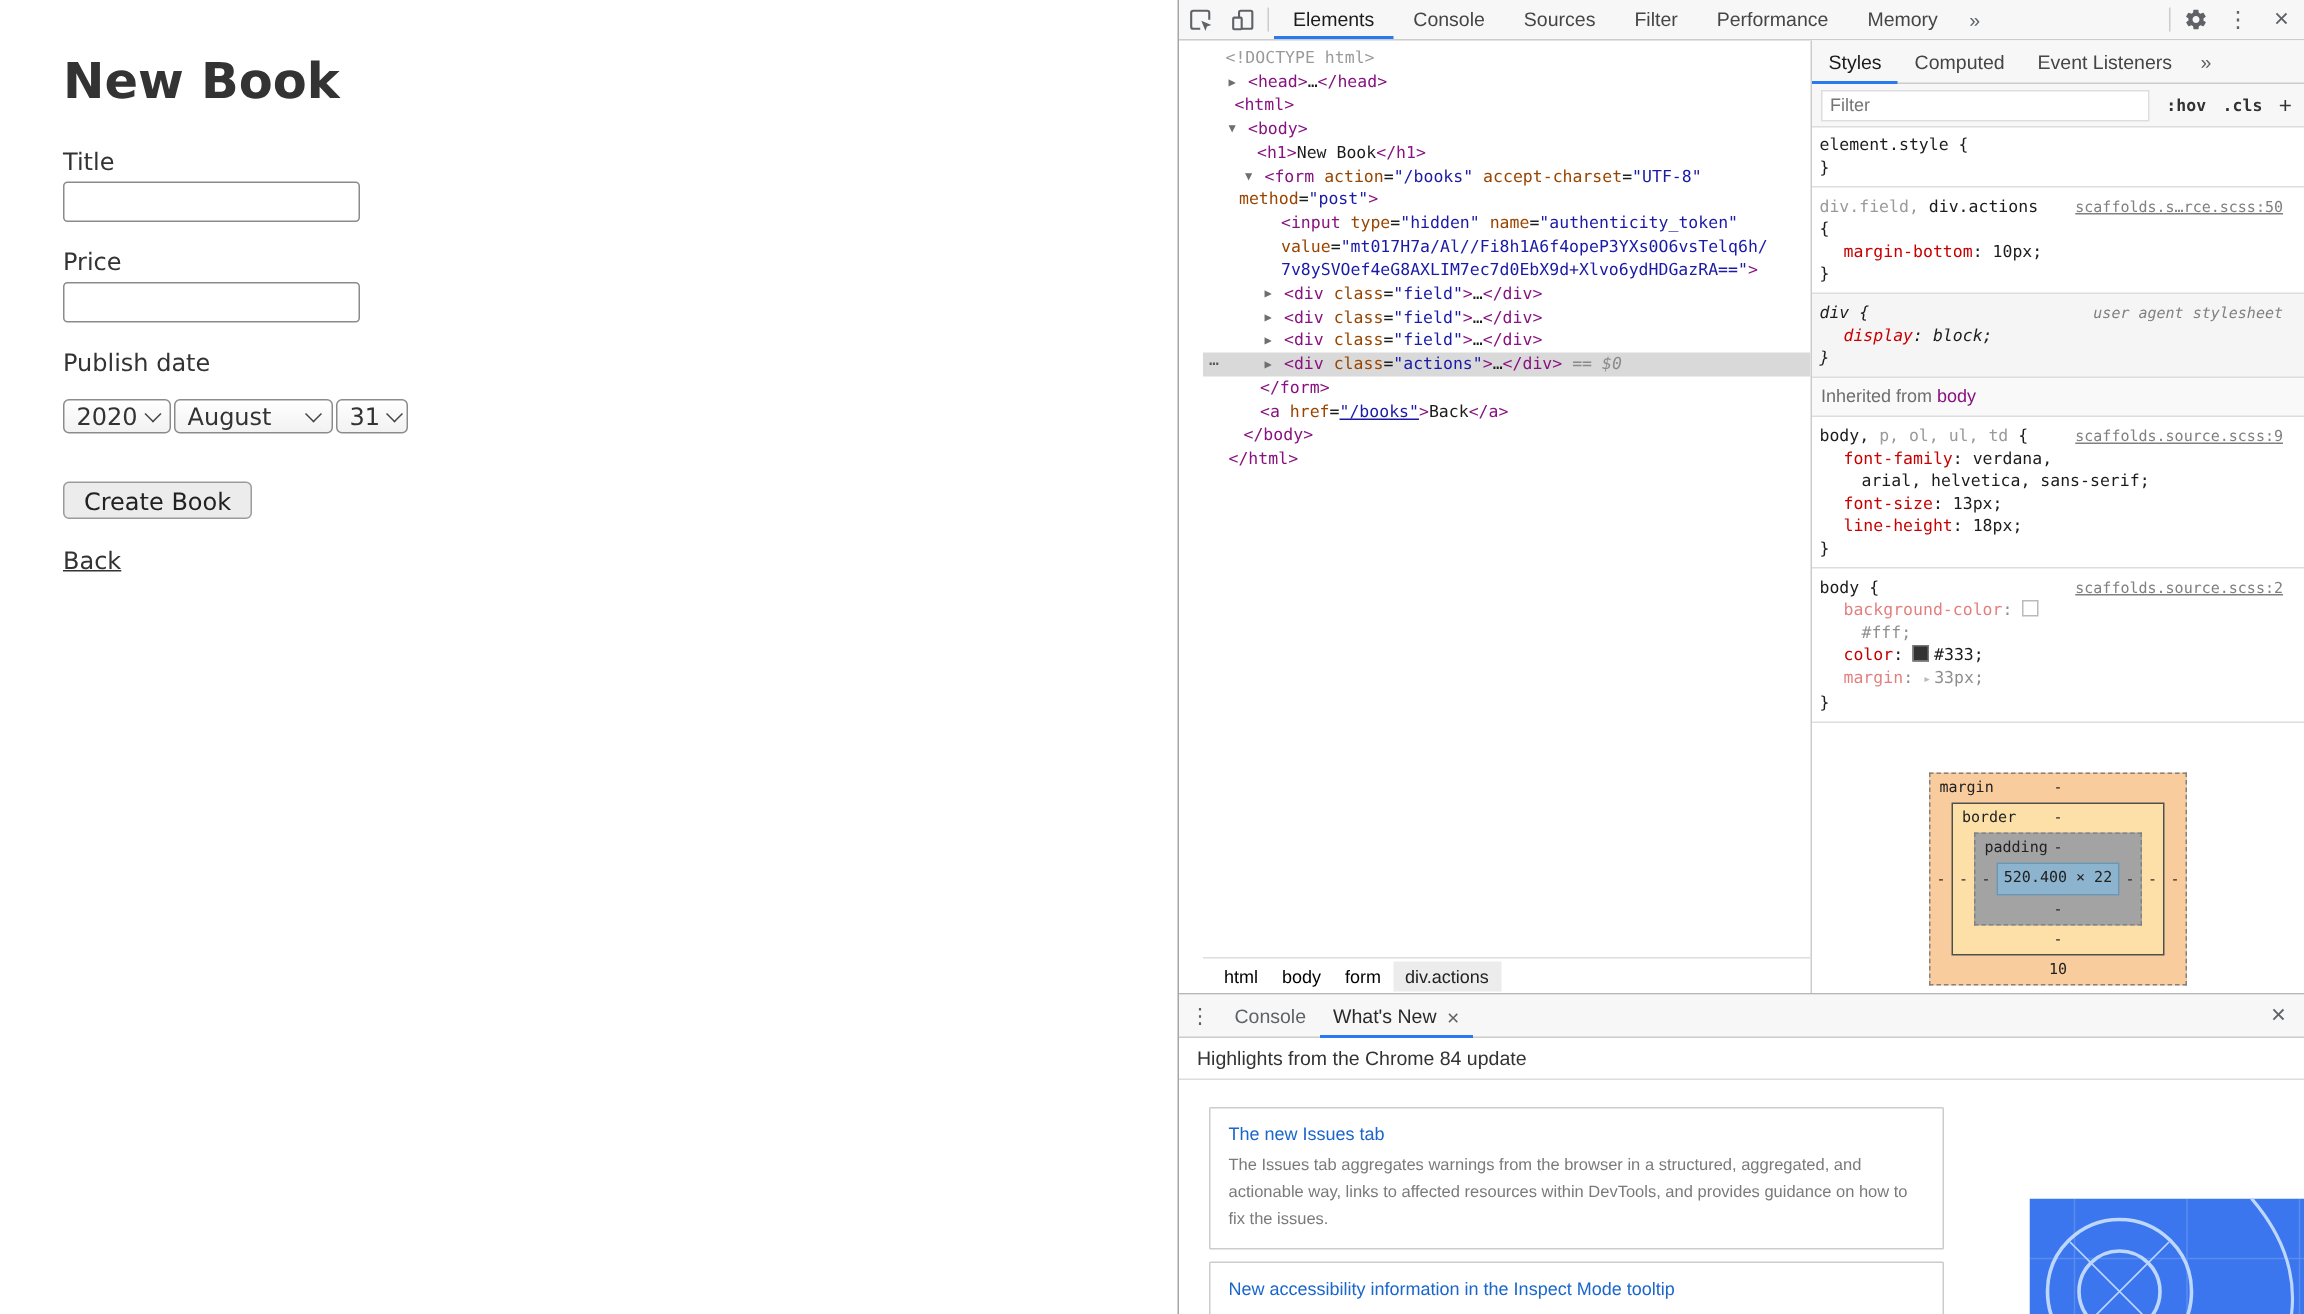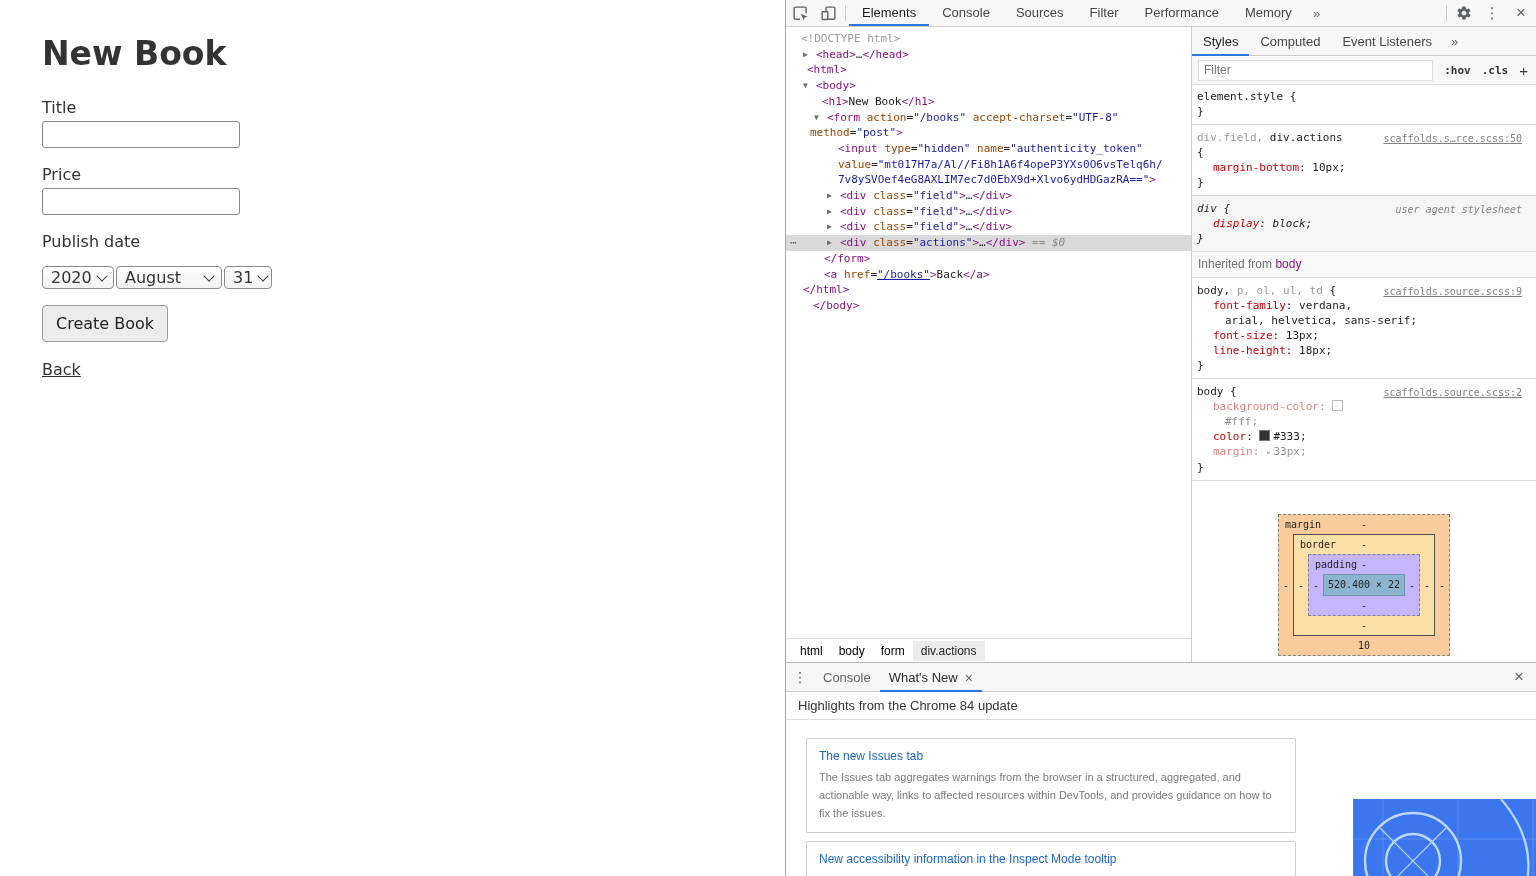--- a/index.html
+++ b/index.html
@@ -13,39 +13,39 @@
   .fld-label{font-size:16px;display:block;margin-bottom:4px}
   .txt{width:186px;height:25px;border:1px solid #8b8b8b;border-radius:3px;margin-bottom:17px;
        font-size:15px;padding:0 5px;box-sizing:content-box;outline:none;background:#fff}
   .selects{display:flex;gap:2px;margin-top:2px}
   .select{height:23px;border:1px solid #8b8b8b;border-radius:4px;background:linear-gradient(#fff,#f2f2f2);
           display:flex;align-items:center;justify-content:space-between;padding:0 8px;
           font-size:16px;box-sizing:border-box;cursor:default}
   .sel-year{width:72px}.sel-month{width:106px}.sel-day{width:48px}
   .chev{width:7px;height:7px;border-right:1.8px solid #444;border-bottom:1.8px solid #444;
         transform:rotate(45deg);margin-top:-3px;flex:none;margin-left:6px}
-  .create{margin-top:16px;font-size:16px;font-family:inherit;color:#222;background:#ececec;
-          border:1px solid #9b9b9b;border-radius:4px;padding:3px 13px;height:37px;display:block}
+  .create{margin-top:32px;font-size:16px;font-family:inherit;color:#222;background:#ececec;
+          border:1px solid #9b9b9b;border-radius:4px;padding:3px 13px;height:25px;display:block}
   .back{display:inline-block;margin-top:18px;font-size:16px;color:#333;text-decoration:underline}
 
   
   #devtools{position:absolute;left:785px;top:0;width:751px;height:876px;box-sizing:border-box;
             border-left:1px solid #a6a6a6;background:#fff;font-size:13px}
   .dt-toolbar{position:absolute;top:0;left:0;right:0;height:26px;background:#f7f7f7;
               border-bottom:1px solid #ccc;display:flex;align-items:center}
   .ticon{width:28px;height:26px;display:flex;align-items:center;justify-content:center;color:#5f6368}
   .vsep{width:1px;height:16px;background:#ccc;margin:0 3px}
   .tabs{display:flex;height:26px}
   .dt-tab,.st-tab{height:26px;line-height:26px;padding:0 13px;font-size:13px;color:#454545;cursor:default}
   .dt-tab.active,.st-tab.active{color:#1b1b1b;box-shadow:inset 0 -2px 0 #2a7aef}
   .mtab{padding:0 8px;color:#5f6368;font-size:13px}
   .flex1{flex:1}
   .dotsv{font-size:15px}.closex{font-size:17px;width:30px}
 
-  .dt-main{position:absolute;top:27px;left:0;right:0;height:635px;display:flex}
+  .dt-main{position:absolute;top:27px;left:16px;right:0;height:635px;display:flex}
 
   
   .elements-pane{width:405px;position:relative;box-sizing:border-box}
   .tree{position:absolute;top:0;left:0;right:0;bottom:24px;padding-top:4px;overflow:hidden;
         font-family:"DejaVu Sans Mono",monospace;font-size:11px;line-height:15.7px;color:#1c1c1c}
   .cl{position:relative;white-space:nowrap}
   .cl.sel{background:#d9d9d9}
   .t{color:#881280}.a{color:#994500}.v{color:#1a1aa6}.gray{color:#9a9a9a}
   .badge{color:#8a8a8a;font-style:italic}
   .arr{display:inline-block;width:13px;margin-left:-13px;color:#6e6e6e;font-size:8px;vertical-align:1px}
@@ -86,21 +86,21 @@
   
   .metrics{margin:33px auto 0;width:172px;font-family:"DejaVu Sans Mono",monospace;
            font-size:10px;color:#222;font-style:normal}
   .bm{box-sizing:border-box}
   .bm-top,.bm-bot{height:19px;line-height:19px;position:relative;text-align:center}
   .bm-label{position:absolute;left:6px}
   .bm-mid{display:flex;align-items:center}
   .bm-side{width:14px;text-align:center;flex:none}
   .bm-margin{background:#f9cc9d;border:1px dashed #828282}
   .bm-border{background:#fce0a8;border:1px solid #4e4e4e;flex:1}
-  .bm-padding{background:#c4b5fd;border:1px dashed #828282;flex:1}
+  .bm-padding{background:#a3a3a3;border:1px dashed #828282;flex:1}
   .bm-content{background:#8db4ce;border:1px solid #7195ad;flex:1;height:20px;line-height:20px;text-align:center}
 
   
   .drawer{position:absolute;left:0;right:0;top:662px;height:214px;box-sizing:border-box;
           border-top:1px solid #b6b6b6;background:#fff;overflow:hidden}
   .drawer-tabs{height:28px;background:#f7f7f7;border-bottom:1px solid #ccc;display:flex;align-items:center}
   .dmenu{width:28px;text-align:center;color:#5f6368;font-size:14px}
   .d-tab{padding:0 9px;height:28px;line-height:28px;font-size:13px;color:#5f6368;display:flex;
          align-items:center;gap:7px;cursor:default}
   .d-tab.active{color:#2a2a2a;box-shadow:inset 0 -2px 0 #2a7aef}
@@ -201,22 +201,22 @@
           <div class="cl" style="padding-left: 24px;"><span class="a">method</span>=<span class="v">"post"</span><span class="t">&gt;</span></div>
           <div class="cl" style="padding-left: 52px;"><span class="t">&lt;input</span> <span class="a">type</span>=<span class="v">"hidden"</span> <span class="a">name</span>=<span class="v">"authenticity_token"</span></div>
           <div class="cl" style="padding-left: 52px;"><span class="a">value</span>=<span class="v">"mt017H7a/Al//Fi8h1A6f4opeP3YXs0O6vsTelq6h/</span></div>
           <div class="cl" style="padding-left: 52px;"><span class="v">7v8ySVOef4eG8AXLIM7ec7d0EbX9d+Xlvo6ydHDGazRA=="</span><span class="t">&gt;</span></div>
           <div class="cl" style="padding-left: 54px;"><span class="arr">▶</span><span class="t">&lt;div</span> <span class="a">class</span>=<span class="v">"field"</span><span class="t">&gt;</span>…<span class="t">&lt;/div</span><span class="t">&gt;</span></div>
           <div class="cl" style="padding-left: 54px;"><span class="arr">▶</span><span class="t">&lt;div</span> <span class="a">class</span>=<span class="v">"field"</span><span class="t">&gt;</span>…<span class="t">&lt;/div</span><span class="t">&gt;</span></div>
           <div class="cl" style="padding-left: 54px;"><span class="arr">▶</span><span class="t">&lt;div</span> <span class="a">class</span>=<span class="v">"field"</span><span class="t">&gt;</span>…<span class="t">&lt;/div</span><span class="t">&gt;</span></div>
           <div class="cl sel" style="padding-left: 54px;"><span class="gutter">⋯</span><span class="arr">▶</span><span class="t">&lt;div</span> <span class="a">class</span>=<span class="v">"actions"</span><span class="t">&gt;</span>…<span class="t">&lt;/div</span><span class="t">&gt;</span> <span class="badge">== $0</span></div>
           <div class="cl" style="padding-left: 38px;"><span class="t">&lt;/form</span><span class="t">&gt;</span></div>
           <div class="cl" style="padding-left: 38px;"><span class="t">&lt;a</span> <span class="a">href</span>=<span class="v lnk">"/books"</span><span class="t">&gt;</span>Back<span class="t">&lt;/a</span><span class="t">&gt;</span></div>
+          <div class="cl" style="padding-left: 27px;"><span class="t">&lt;/body</span><span class="t">&gt;</span></div>
           <div class="cl" style="padding-left: 17px;"><span class="t">&lt;/html</span><span class="t">&gt;</span></div>
-          <div class="cl" style="padding-left: 27px;"><span class="t">&lt;/body</span><span class="t">&gt;</span></div>
         </div>
       <div class="crumbbar" id="crumbs">
           <span class="crumb">html</span>
           <span class="crumb">body</span>
           <span class="crumb">form</span>
           <span class="crumb sel">div.actions</span>
         </div>
     </div>
 
     <div class="styles-pane">

